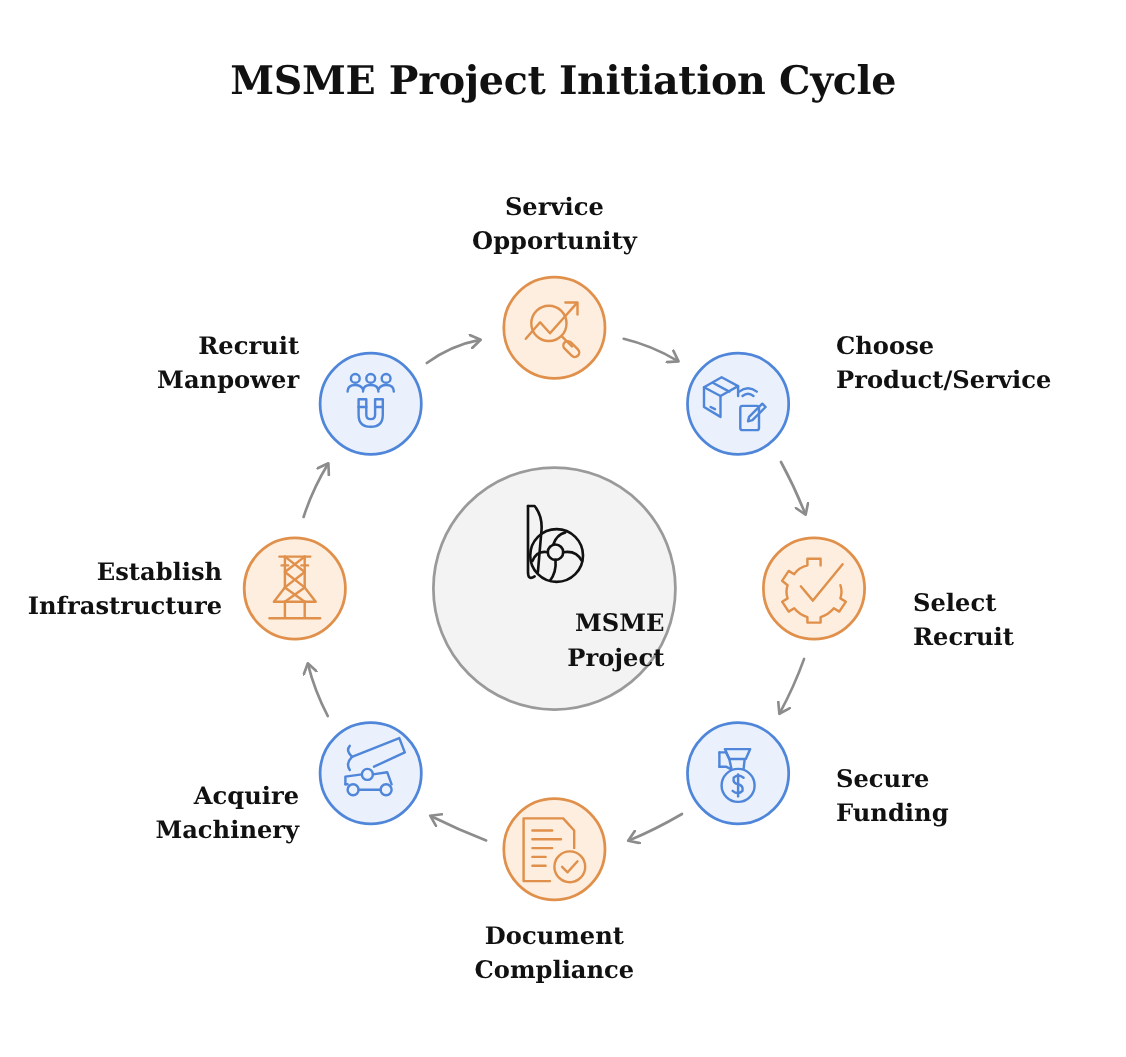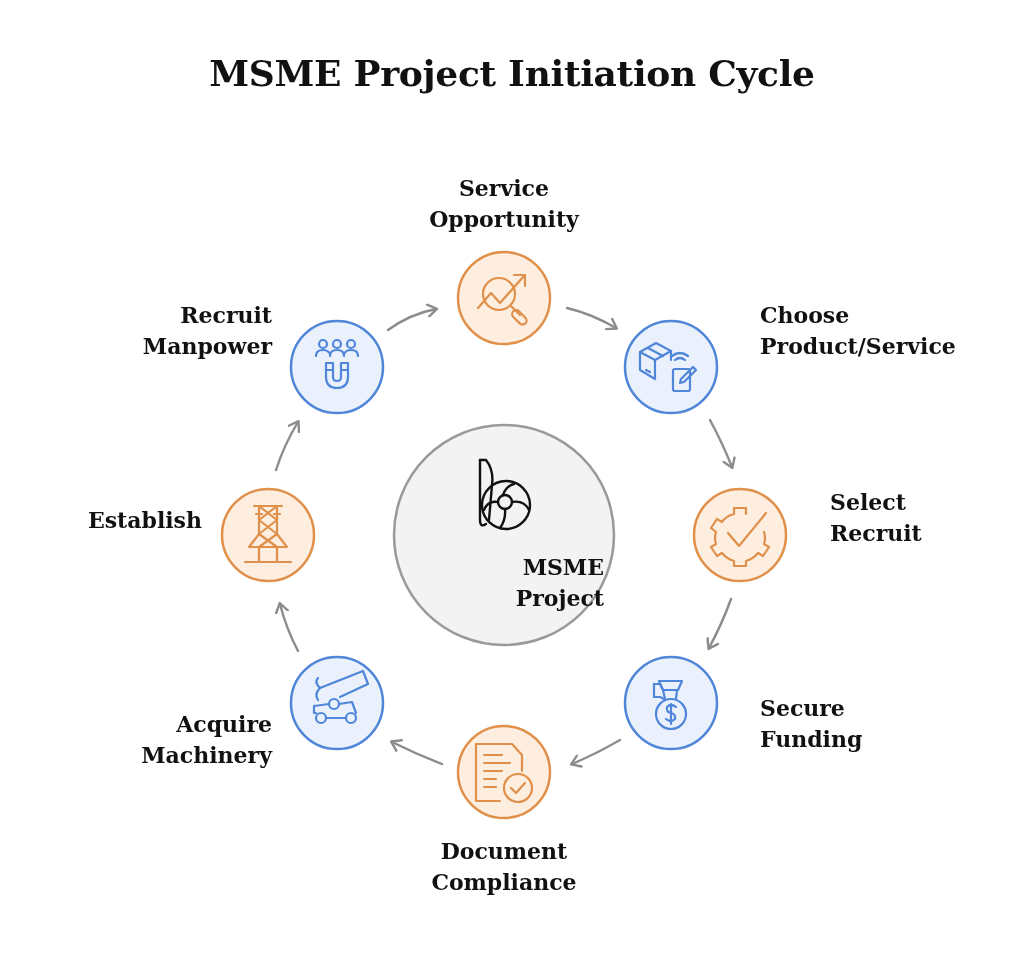--- a/index.html
+++ b/index.html
@@ -158,21 +158,21 @@
 <div class="label l-center" style="left:404px; top:173px; width:200px;">
   <span>Service</span>
   <span>Opportunity</span>
 </div>
 
 <div class="label l-right" style="left:736px; top:300px;">
   <span>Choose</span>
   <span>Product/Service</span>
 </div>
 
-<div class="label l-right" style="left:806px; top:487px;">
+<div class="label l-right" style="left:806px; top:533px;">
   <span>Select</span>
   <span>Recruit</span>
 </div>
 
 <div class="label l-right" style="left:736px; top:693px;">
   <span>Secure</span>
   <span>Funding</span>
 </div>
 
 <div class="label l-center" style="left:404px; top:836px; width:200px;">
@@ -180,18 +180,19 @@
   <span>Compliance</span>
 </div>
 
 <div class="label l-left" style="right:752px; top:709px;">
   <span>Acquire</span>
   <span>Machinery</span>
 </div>
 
 <div class="label l-left" style="right:822px; top:505px;">
   <span>Establish</span>
+  <span>Infrastructure</span>
 </div>
 
 <div class="label l-left" style="right:752px; top:300px;">
   <span>Recruit</span>
   <span>Manpower</span>
 </div>
 
 </body></html>

